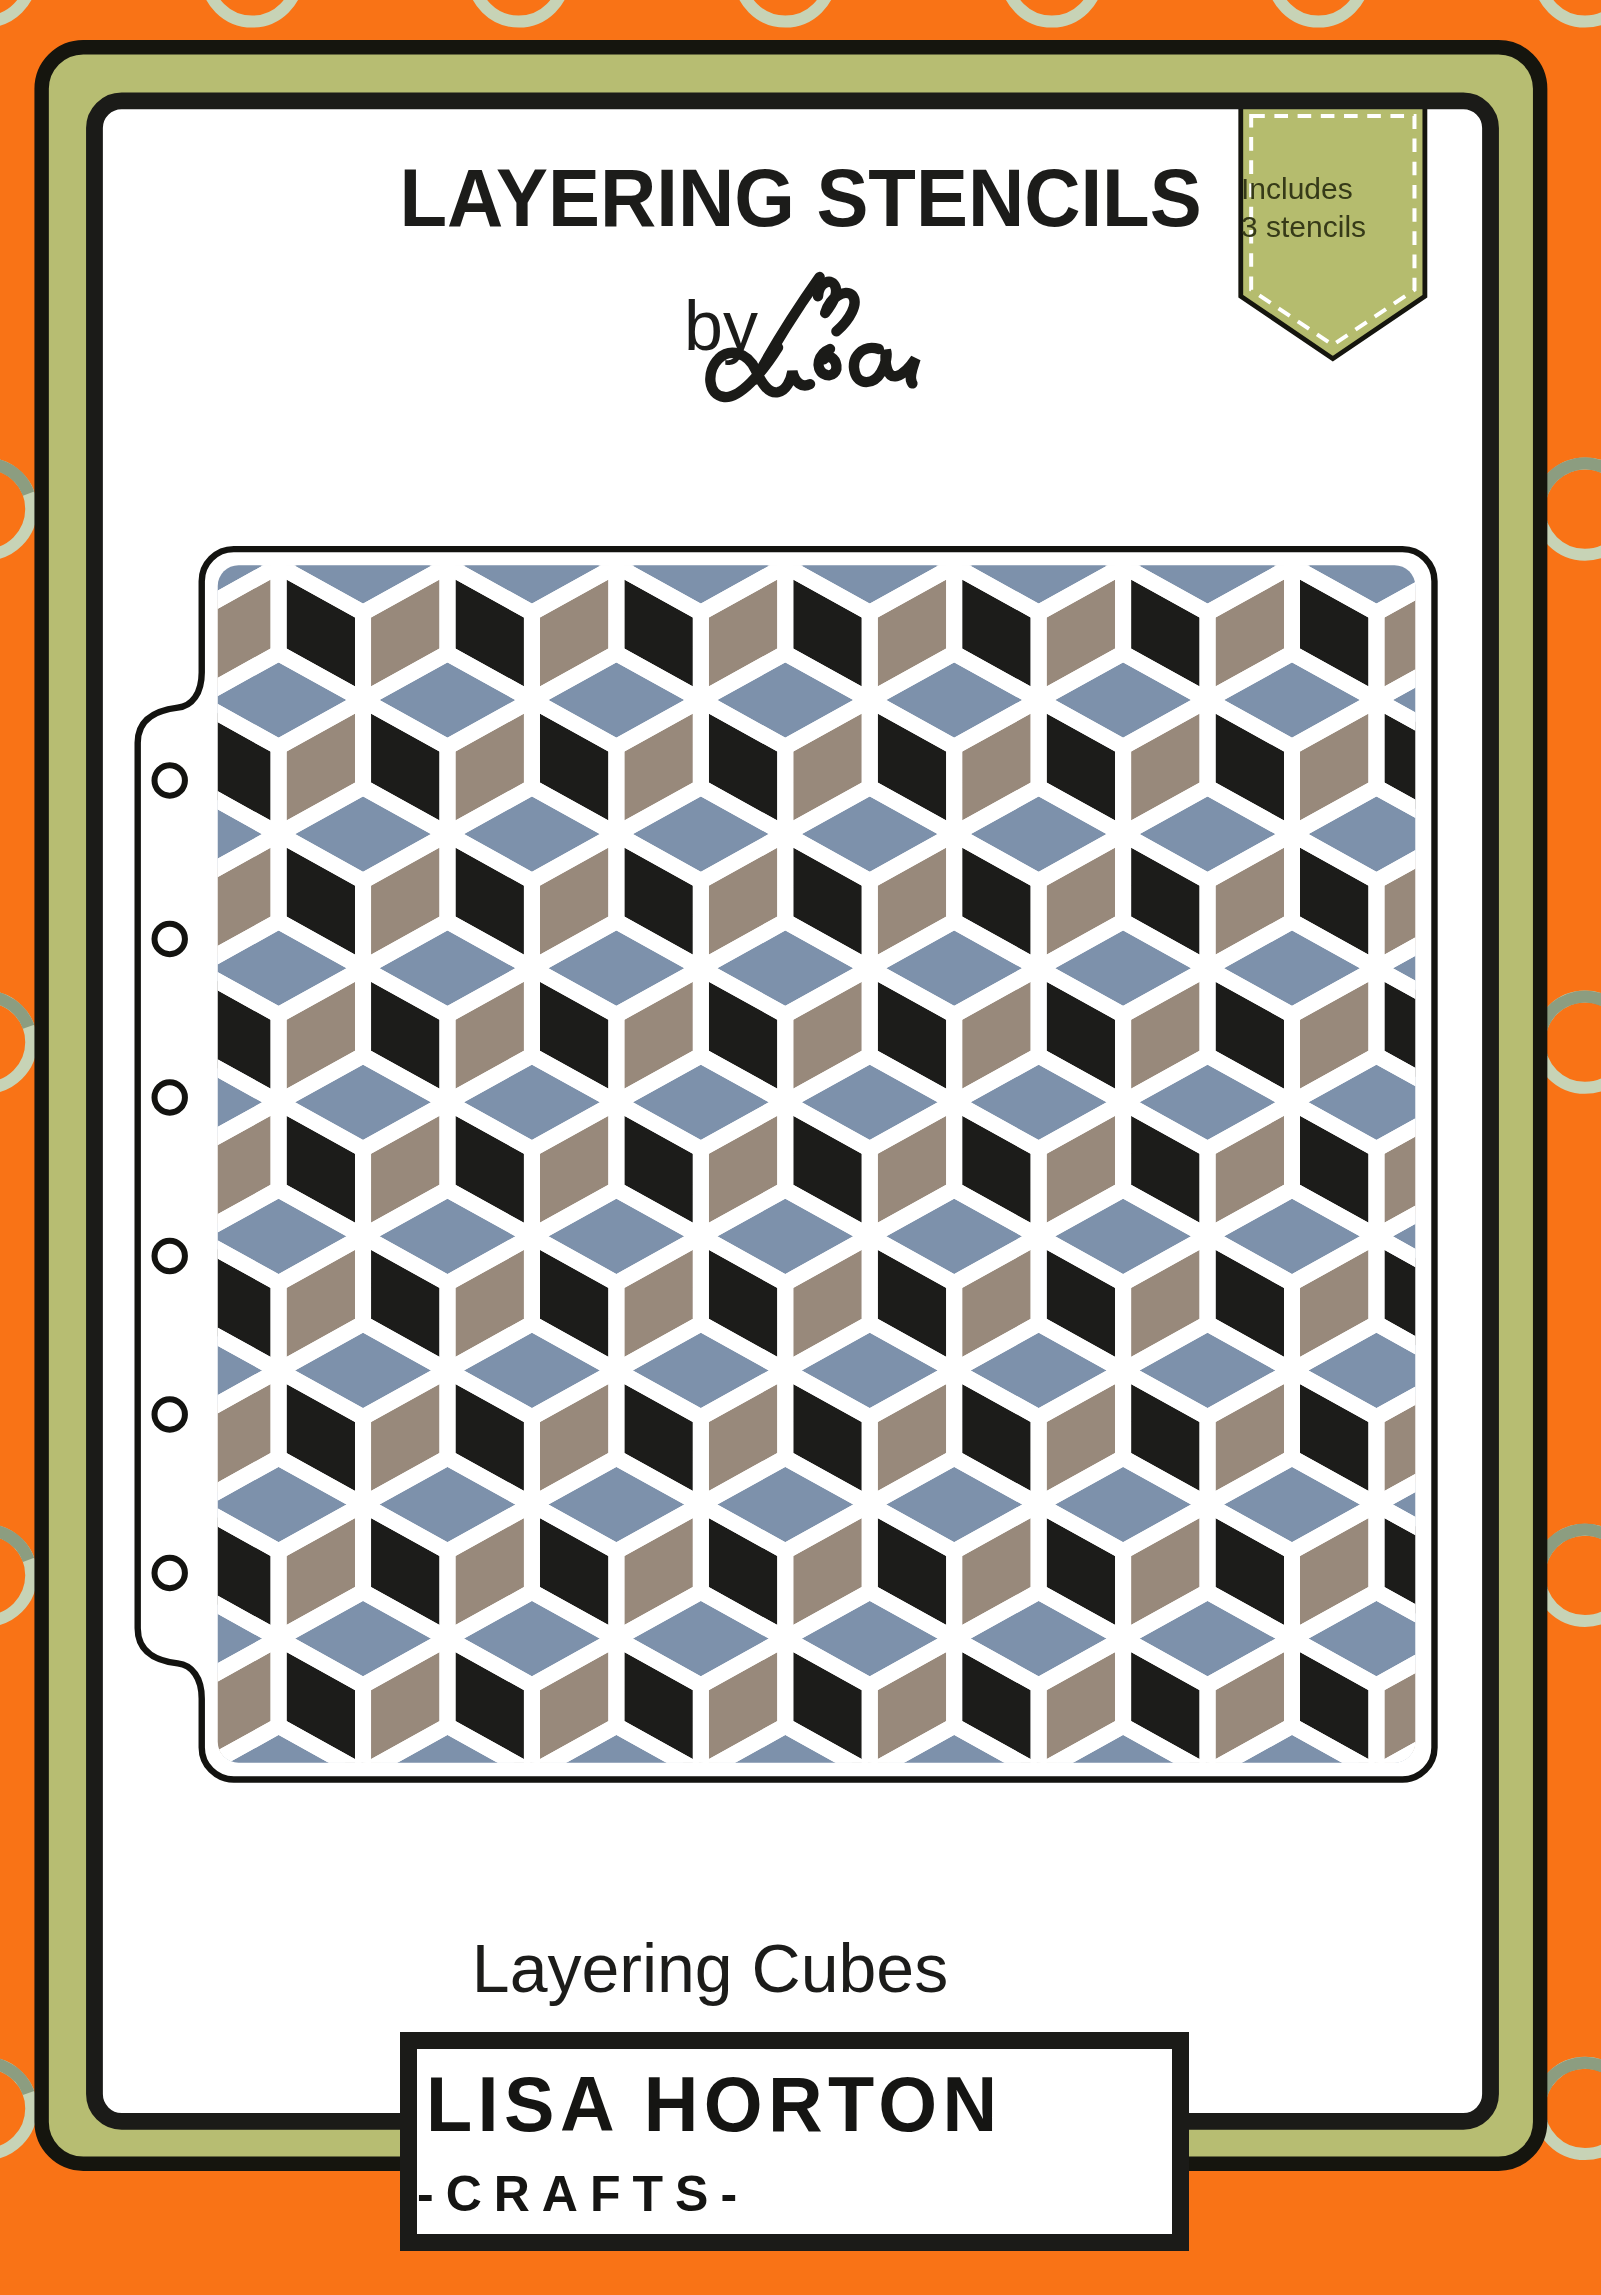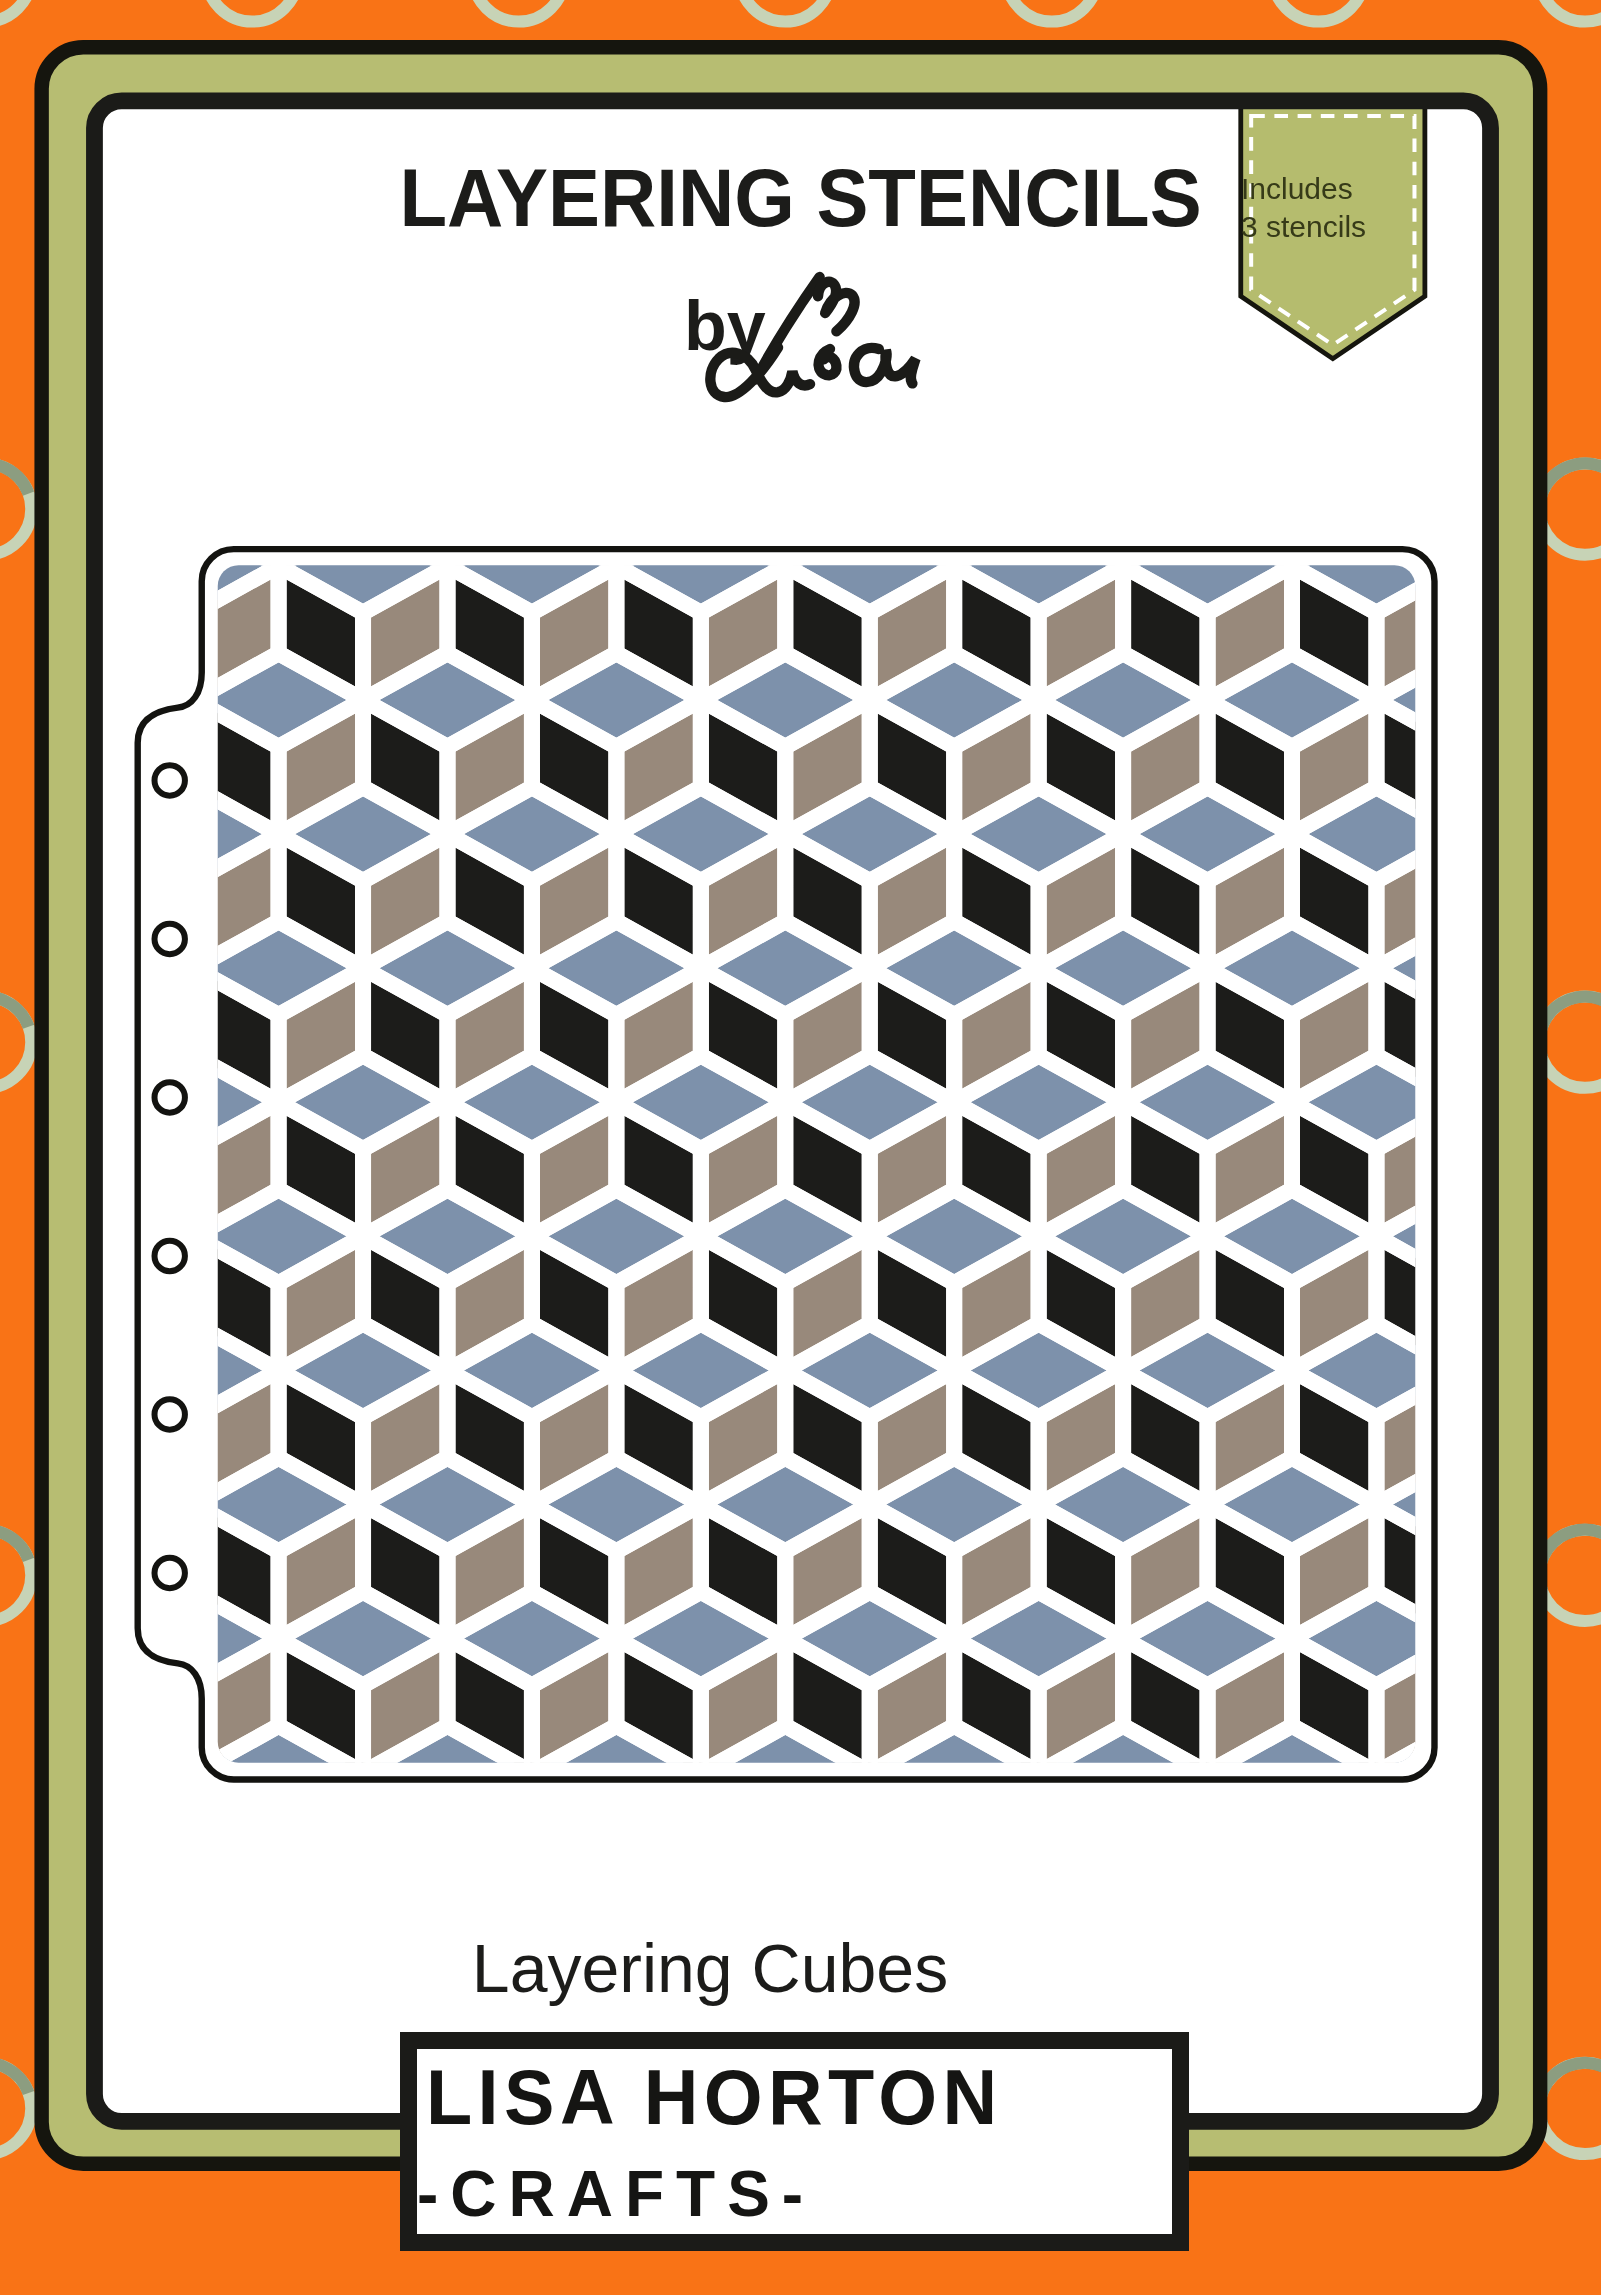--- a/index.html
+++ b/index.html
@@ -9,42 +9,42 @@
     font-family:"Liberation Sans", sans-serif;
   }
   .canvas svg.scene{position:absolute;left:0;top:0;}
   .overlay{position:absolute;color:#1c1c1a;}
   .title{
     left:0;width:1601px;top:157px;text-align:center;
     font-size:82px;font-weight:700;letter-spacing:0px;line-height:1;
     transform:scaleX(.95);
   }
   .byword{
-    left:684px;top:291px;font-size:70px;font-weight:700;line-height:1;
+    left:684px;top:291px;font-size:70px;font-weight:400;line-height:1;
   }
   .sig{position:absolute;left:698px;top:269px;}
   .badge-text{
     left:1241px;top:170px;width:184px;text-align:left;
     font-size:30px;line-height:38px;color:#363a18;font-weight:400;
   }
   .product{
     left:0;width:1420px;top:1931px;text-align:center;
     font-size:68px;font-weight:400;line-height:1.1;
   }
   .brandbox{
     position:absolute;left:400px;top:2032px;width:789px;height:219px;
     background:#ffffff;border:17.6px solid #1b1b18;box-sizing:border-box;
     display:flex;flex-direction:column;align-items:flex-start;justify-content:center;
   }
   .brandname{
     font-size:78px;font-weight:700;letter-spacing:5.6px;line-height:1;
     transform:scaleX(.97);color:#151513;white-space:nowrap;
   }
   .brandsub{
-    margin-top:26px;font-size:64px;font-weight:700;letter-spacing:12px;
+    margin-top:26px;font-size:50px;font-weight:700;letter-spacing:12px;
     color:#151513;line-height:1;white-space:nowrap;
   }
 </style>
 </head>
 <body>
 
 <div class="canvas">
 
   <svg class="scene" id="scene" width="1601" height="2295" viewBox="0 0 2000 2867">
     <defs>

